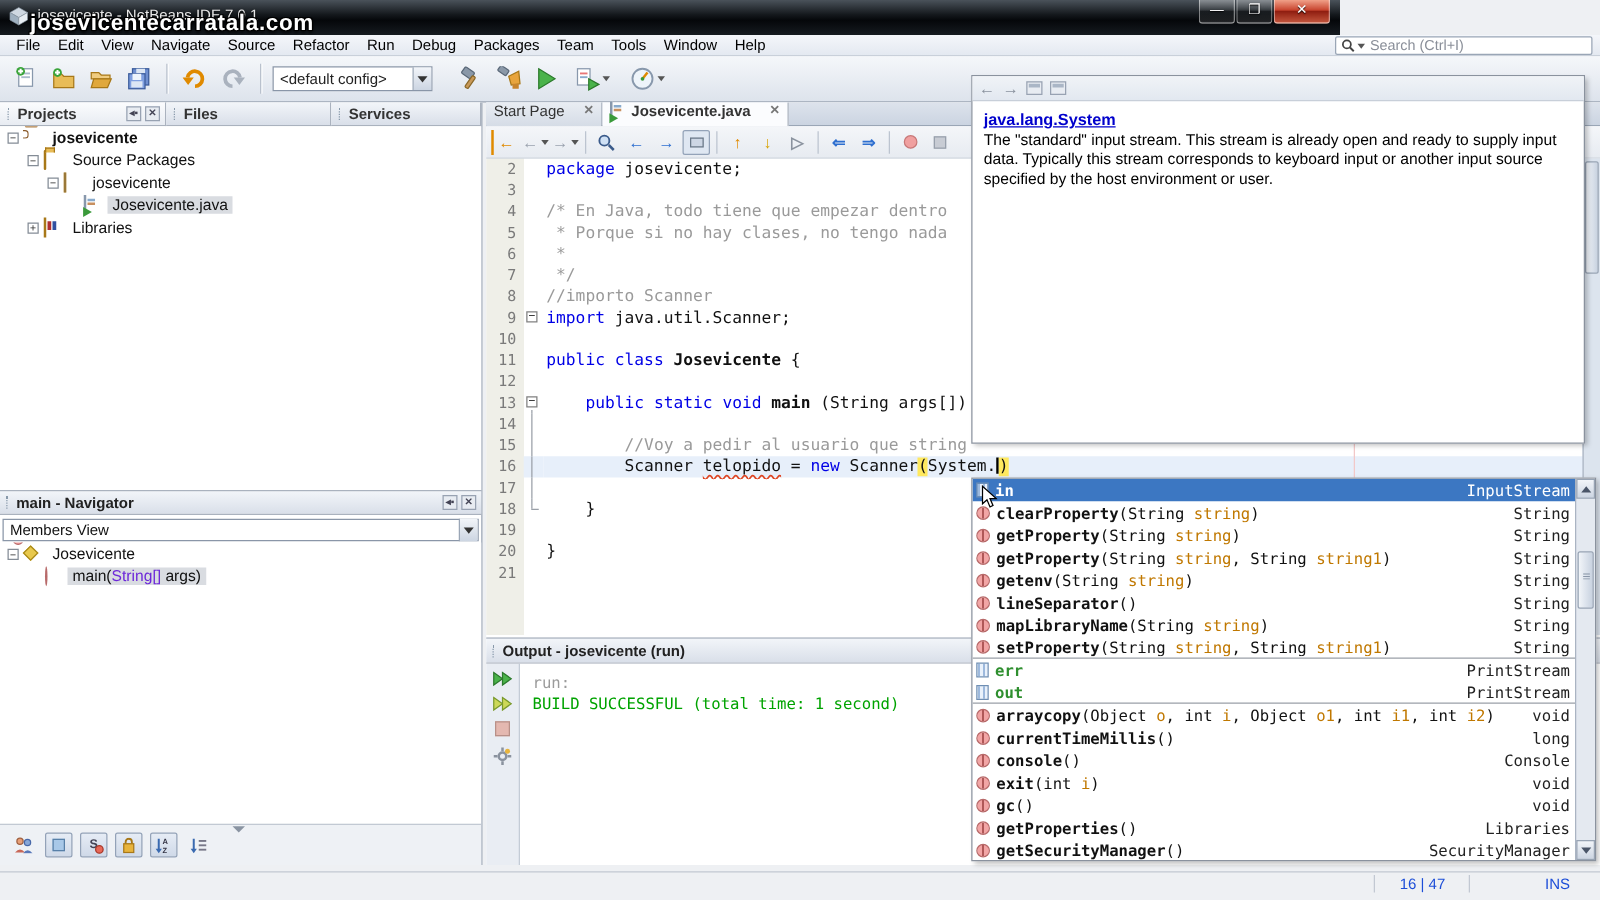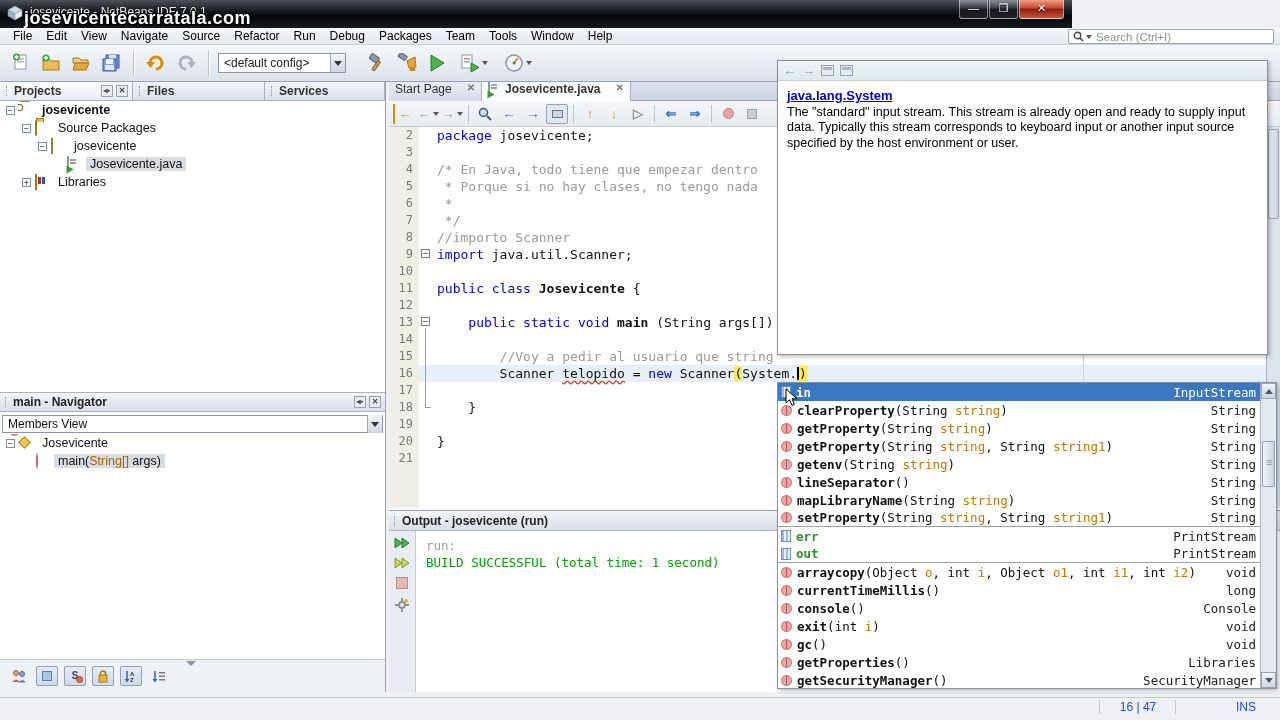--- a/index.html
+++ b/index.html
@@ -54,21 +54,21 @@
   .exp.none{visibility:hidden}
   .ticon{width:16px;height:14px;margin-right:3px;flex:0 0 auto;position:relative}
   .navheader{position:absolute;left:0;top:310px;width:100%;height:20px;background:linear-gradient(#f2f5f9,#d9dfe9);
     border-top:1px solid #aab2be;border-bottom:1px solid #aab2be;display:flex;align-items:center;padding-left:5px;font-weight:bold;color:#222}
   .navcombo{position:absolute;left:2px;top:333px;width:381px;height:18px;background:#fff;border:1px solid #8a96a8;
     display:flex;align-items:center;justify-content:space-between;padding-left:5px;font-size:12px}
   .filterrow{position:absolute;left:0;top:577px;width:100%;height:33px;background:#eef1f5;border-top:1px solid #c2c9d3;display:flex;align-items:center;gap:6px;padding-left:8px}
   .fbtn{width:22px;height:20px;border:1px solid #93a2b8;background:linear-gradient(#e6ecf5,#cfd9e8);border-radius:2px;display:flex;align-items:center;justify-content:center;position:relative}
   .fplain{width:22px;height:20px;display:flex;align-items:center;justify-content:center;position:relative}
   .collapse-tri{position:absolute;left:186px;top:579px;width:0;height:0;border-left:5px solid transparent;border-right:5px solid transparent;border-top:5px solid #8a94a2}
-  .gray{color:#a16207}
+  .gray{color:#6d28d9}
 
   
   .editor{position:absolute;left:389px;top:82px;right:0;height:610px;background:#fff}
   .etabs{position:absolute;left:0;top:0;right:0;height:19px;background:linear-gradient(#dde3ec,#cbd4e1);border-bottom:1px solid #9aa6b6;display:flex}
   .etab{height:19px;display:flex;align-items:flex-start;padding:0 6px;border-right:1px solid #aab2be;background:linear-gradient(#e9edf3,#d5dce6);font-size:12px;color:#333;gap:15px}
   .etab.active{background:#fbfcfe;font-weight:bold}
   .closex{color:#777;font-size:10px;font-weight:bold}
   .etoolbar{position:absolute;left:0;top:19px;right:0;height:26px;background:linear-gradient(#f4f6f9,#e7ebf1);border-bottom:1px solid #c4ccd6;display:flex;align-items:center;padding-left:4px;gap:2px}
   .tbi{width:22px;height:20px;display:flex;align-items:center;justify-content:center;font-size:13px;font-weight:bold}
   .tbi.pressed{border:1px solid #93a2b8;background:#dfe7f2;border-radius:2px}

